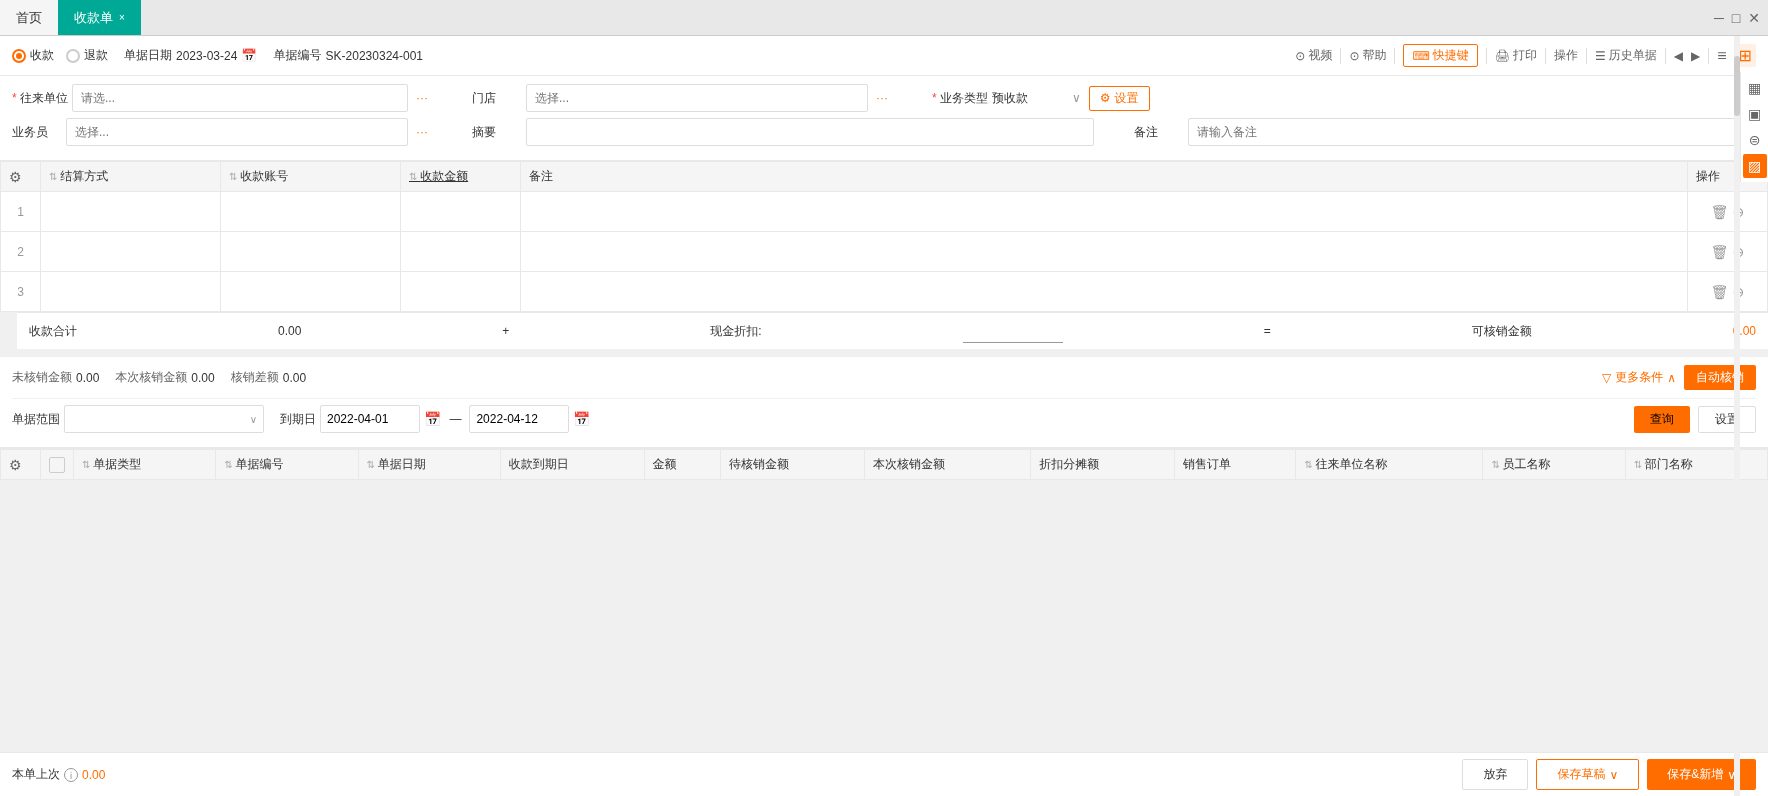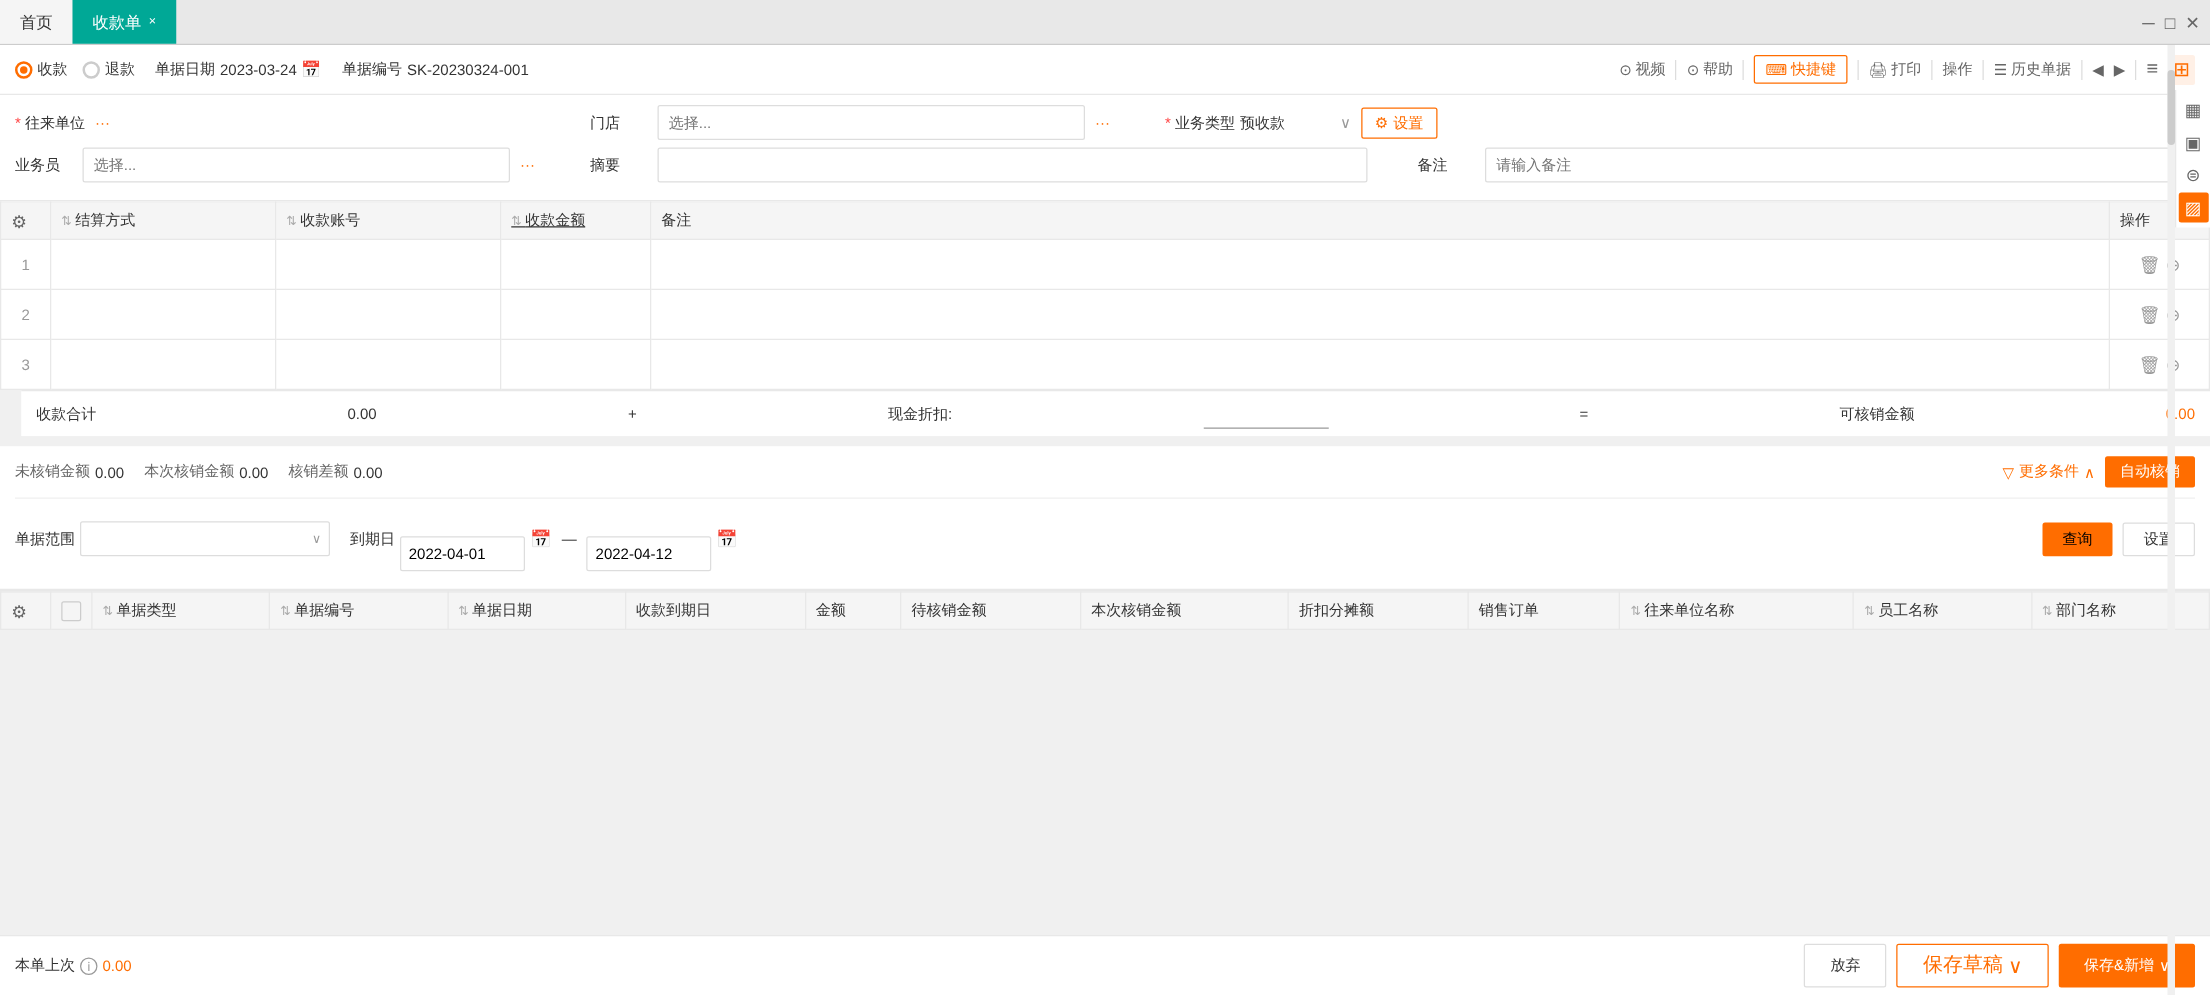--- a/index.html
+++ b/index.html
@@ -117,21 +117,21 @@
       background: #ff6d00; color: #fff; border: none; padding: 4px 12px;
       border-radius: 2px; cursor: pointer; font-size: 12px;
     }
 
     
     .filter-row { display: flex; align-items: center; gap: 16px; padding: 6px 0; border-top: 1px solid #f0f0f0; }
     .filter-field { display: flex; align-items: center; gap: 4px; }
     .filter-label { color: #333; white-space: nowrap; }
     .date-input {
       width: 100px; height: 28px; border: 1px solid #ddd; border-radius: 2px;
-      padding: 0 6px; font-size: 12px; outline: none; background: #fff; margin-top: 24px;
+      padding: 0 6px; font-size: 12px; outline: none; background: #fff;
     }
     .date-icon { color: #999; cursor: pointer; font-size: 14px; }
     .query-btn {
       background: #ff6d00; color: #000000; border: none; padding: 4px 16px;
       border-radius: 2px; cursor: pointer; font-size: 12px;
     }
     .settings-btn2 {
       background: #fff; color: #333; border: 1px solid #ddd; padding: 4px 16px;
       border-radius: 2px; cursor: pointer; font-size: 12px;
     }
@@ -153,21 +153,21 @@
       border-top: 1px solid #e8e8e8; gap: 12px; min-height: 40px;
     }
     .bottom-info { display: flex; align-items: center; gap: 4px; }
     .bottom-btn-group { margin-left: auto; display: flex; gap: 8px; }
     .btn-abandon {
       background: #fff; color: #333; border: 1px solid #ddd; padding: 6px 20px;
       border-radius: 2px; cursor: pointer; font-size: 12px;
     }
     .btn-save-draft {
       background: #fff; color: #ff6d00; border: 1px solid #ff6d00; padding: 6px 20px;
-      border-radius: 2px; cursor: pointer; font-size: 16px;
+      border-radius: 2px; cursor: pointer; font-size: 12px;
       display: flex; align-items: center; gap: 4px;
     }
     .btn-save-new {
       background: #ff6d00; color: #fff; border: none; padding: 6px 20px;
       border-radius: 2px; cursor: pointer; font-size: 12px;
       display: flex; align-items: center; gap: 4px;
     }
 
     
     .right-sidebar {
@@ -279,20 +279,21 @@
       <div class="divider-v"></div>
       <span style="cursor:pointer;color:#666;font-size:16px;">≡</span>
       <span style="cursor:pointer;color:#ff6d00;font-size:16px;background:#fff0e6;padding:2px 4px;border-radius:2px;">⊞</span>
     </div>
   </div>
 
   <div class="form-area">
     <div class="form-row">
       <div class="form-field" style="max-width:420px;">
         <span class="field-label required">往来单位</span>
+        <input class="field-input" type="text" placeholder="请选..." style="">
         <span class="field-dots">···</span>
       </div>
       <div class="form-field" style="max-width:420px; margin-left:40px;">
         <span class="field-label">门店</span>
         <input class="field-input field-dropdown" type="text" placeholder="选择..." style="">
         <span class="field-dots">···</span>
       </div>
       <div class="form-field" style="margin-left:40px; flex:0 0 auto;">
         <span class="field-label required">业务类型</span>
         <span class="business-type-value">预收款</span>

